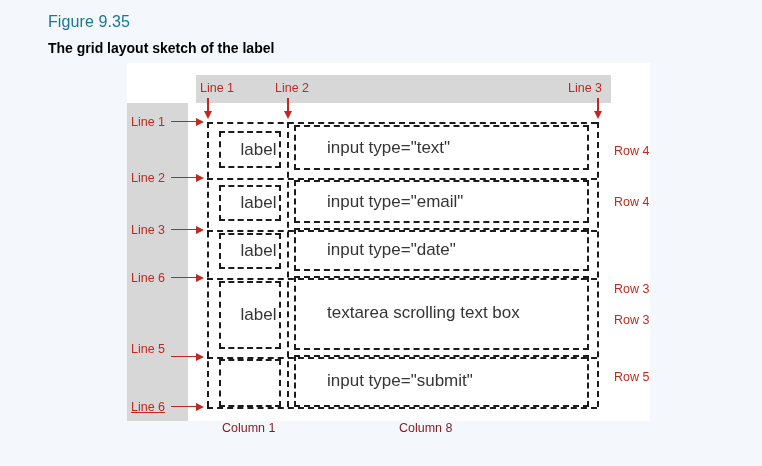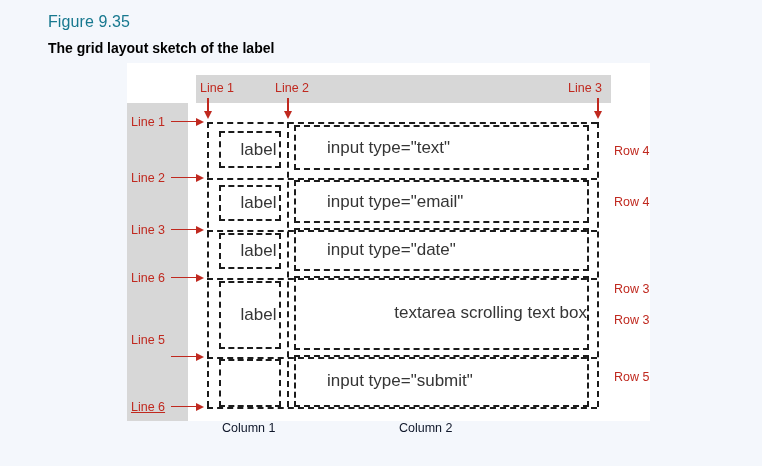--- a/index.html
+++ b/index.html
@@ -141,21 +141,21 @@
     position: absolute;
     color: #c0291f;
     font-size: 12.5px;
     line-height: 14px;
     white-space: nowrap;
   }
 
   
   .column-label {
     position: absolute;
-    color: #0f172a;
+    color: #7f1d1d;
     font-size: 12.5px;
     line-height: 14px;
     white-space: nowrap;
   }
 
   
   #grid-outline {
     position: absolute;
     left: 80px;          
     top: 59px;           
@@ -243,21 +243,21 @@
       <div class="shaft"></div>
       <div class="head"></div>
     </div>
 
   <div class="side-line-label" style="left:4px;  top:208px;">Line 6</div>
   <div class="right-arrow" style="left:44px; top:210px;">
       <div class="shaft"></div>
       <div class="head"></div>
     </div>
 
-  <div class="side-line-label" style="left:4px;  top:270px;text-align:right;">Line 5</div>
+  <div class="side-line-label" style="left:4px;  top:279px;text-align:right;">Line 5</div>
   <div class="right-arrow" style="left:44px; top:289px;">
       <div class="shaft"></div>
       <div class="head"></div>
     </div>
 
   <div class="side-line-label" style="left:4px;  top:337px;text-decoration:underline;">Line 6</div>
   <div class="right-arrow" style="left:44px; top:339px;">
       <div class="shaft"></div>
       <div class="head"></div>
     </div>
@@ -293,33 +293,33 @@
   <div class="cell label-cell" style="left:92px; top:170px; width:62px; height:36px;">
     <span class="cell-text">label</span>
   </div>
   <div class="cell field-cell" style="left:167px; top:165px; width:295px; height:43px;">
     <span class="cell-text">input type="date"</span>
   </div>
 
   <div class="cell label-cell" style="left:92px; top:218px; width:62px; height:68px;">
     <span class="cell-text">label</span>
   </div>
-  <div class="cell field-cell" style="left:167px; top:213px; width:295px; height:74px;justify-content:flex-end;">
+  <div class="cell field-cell" style="left:167px; top:213px; width:295px; height:74px;">
     <span class="cell-text">textarea scrolling text box</span>
   </div>
 
   <div class="cell label-cell" style="left:92px; top:296px; width:62px; height:48px;">
     <span class="cell-text"></span>
   </div>
   <div class="cell field-cell" style="left:167px; top:292px; width:295px; height:52px;">
     <span class="cell-text">input type="submit"</span>
   </div>
 
   <div class="row-label" style="left:487px; top:81px;">Row 4</div>
   <div class="row-label" style="left:487px; top:132px;">Row 4</div>
   <div class="row-label" style="left:487px; top:180px;margin-top:39px;">Row 3</div>
   <div class="row-label" style="left:487px; top:250px;">Row 3</div>
   <div class="row-label" style="left:487px; top:307px;">Row 5</div>
 
   <div class="column-label" style="left:95px; top:358px;">Column 1</div>
-  <div class="column-label" style="left:272px; top:358px;">Column 2</div>
+  <div class="column-label" style="left:272px; top:358px;">Column 8</div>
 
 </div>
 
 </body></html>

